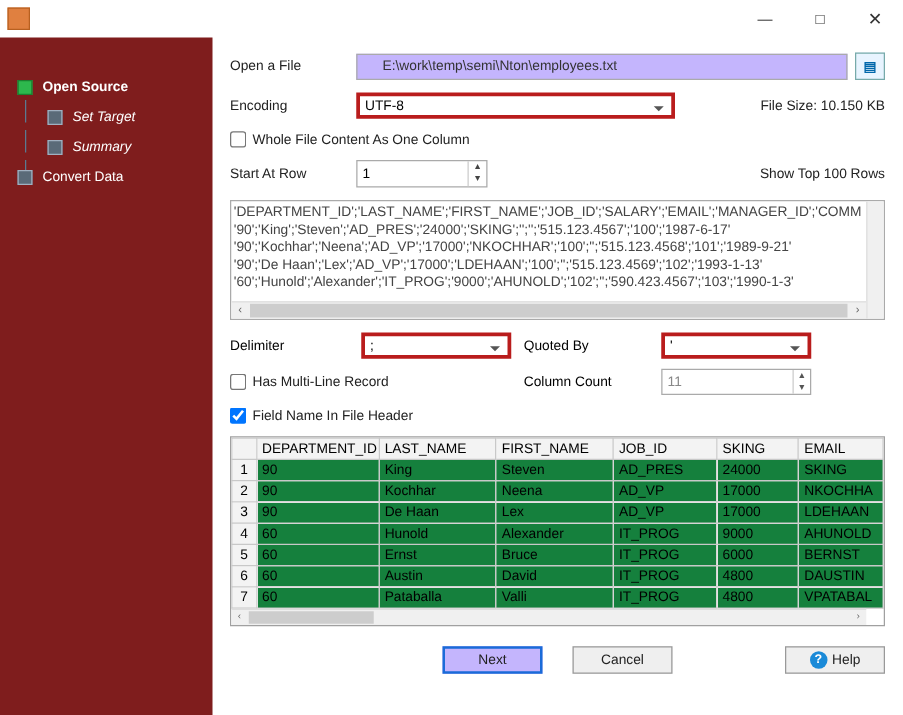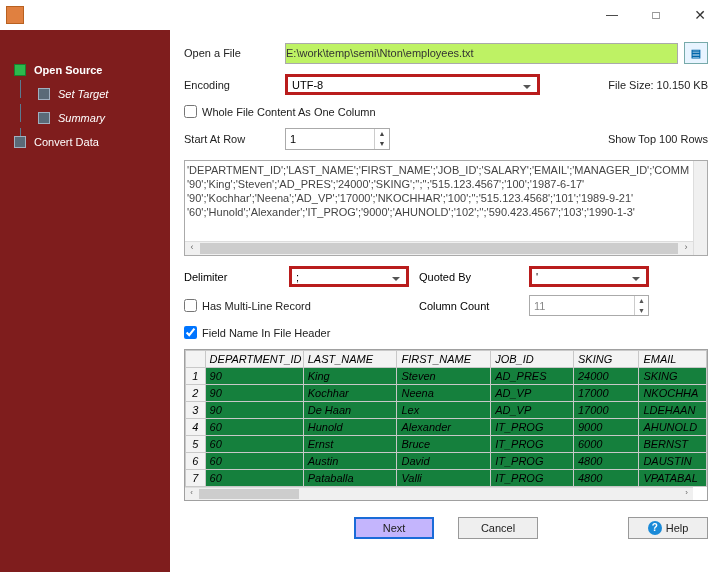--- a/index.html
+++ b/index.html
@@ -15,21 +15,21 @@
 .step { display: flex; align-items: center; padding: 6px 8px 6px 14px; position: relative; font-size: 12px; }
 .step .box { width: 12px; height: 12px; background: #5a6a78; border: 1px solid #a0b0c0; margin-right: 8px; flex-shrink: 0; }
 .step.active { font-weight: bold; }
 .step.active .box { background: #2db84d; border-color: #1a802f; }
 .step .line { position: absolute; left: 20px; top: 22px; width: 1px; height: 18px; background: #5a7a90; }
 .step.sub { padding-left: 38px; font-style: italic; }
 .step.sub .box { margin-right: 8px; }
 .main { flex: 1; padding: 12px 14px 8px 14px; display: flex; flex-direction: column; gap: 10px; min-width: 0; }
 .row { display: flex; align-items: center; gap: 6px; }
 .lbl { width: 95px; color: #222; }
-.field { flex: 1; height: 21px; border: 1px solid #aaa; padding: 1px 0; background: #bef264; color: #333; font-size: 11px; display:flex; align-items:center; white-space:nowrap; overflow:hidden; }
+.field { flex: 1; height: 21px; border: 1px solid #aaa; padding: 1px 20px; background: #c4b5fd; color: #333; font-size: 11px; display:flex; align-items:center; white-space:nowrap; overflow:hidden; }
 .iconbtn { width: 24px; height: 22px; border: 1px solid #7aa; background: #e8f4ff; display: flex; align-items: center; justify-content: center; color:#06a; font-weight:bold; }
 .cb { display: flex; align-items: center; gap: 5px; color:#222; }
 .cb input { width: 13px; height: 13px; }
 .spin { width: 105px; height: 22px; border: 1px solid #aaa; display: flex; align-items:center; }
 .spin span { flex:1; padding-left:4px; }
 .spin .arrows { width: 15px; display:flex; flex-direction:column; border-left:1px solid #ccc; }
 .spin .a { height:10px; font-size:7px; text-align:center; line-height:9px; color:#444; }
 .preview { border: 1px solid #aaa; background: #fff; height: 96px; overflow: hidden; position:relative; }
 .preview .content { padding: 2px 2px 14px 2px; font-size: 11px; color: #444; line-height: 14px; white-space: nowrap; overflow:hidden; }
 .preview .hscroll { position:absolute; left:0; right:14px; bottom:0; height:14px; background:#f0f0f0; border-top:1px solid #ddd; display:flex; }
@@ -37,21 +37,21 @@
 .hscroll .l,.hscroll .r { width:14px; text-align:center; font-size:9px; color:#666; }
 .hscroll .thumb { flex:1; background:#cdcdcd; margin:1px; }
 .grid2 { display: grid; grid-template-columns: 95px 120px 100px 120px; gap: 8px 10px; align-items:center; }
 .sel { height: 21px; border: 3px solid #b91c1c; padding: 0 18px 0 4px; background:#fff; display:flex; align-items:center; position:relative; }
 .sel::after { content:''; position:absolute; right:6px; top:8px; border:4px solid transparent; border-top-color:#555; }
 .spin2 { height:21px; border:1px solid #aaa; display:flex; background:#fff; }
 .spin2 span { flex:1; padding-left:4px; color:#888; display:flex; align-items:center; }
 .spin2 .ar { width:14px; border-left:1px solid #ccc; display:flex; flex-direction:column; }
 .spin2 .ar div { flex:1; font-size:7px; text-align:center; color:#555; line-height:9px; }
 .tblwrap { border:1px solid #a0a0a0; height:152px; overflow:hidden; position:relative; }
-table { border-collapse: collapse; width: 100%; table-layout: fixed; font-style: italic; }
+table { border-collapse: collapse; width: 100%; table-layout: fixed; }
 th, td { border: 1px solid #c8c8c8; padding: 1px 4px; font-size: 11px; text-align:left; height:17px; overflow:hidden; white-space:nowrap; background:#15803d; }
 th { background: #f3f3f3; font-weight: normal; }
 th.rn, td.rn { width: 18px; text-align:center; background:#f3f3f3; }
 .c0 { width:90px; } .c1 { width:86px; } .c2 { width:86px; } .c3 { width:76px; } .c4 { width:60px; } .c5 { width:62px; }
 .tblwrap .hs { position:absolute; left:0; right:14px; bottom:0; height:13px; background:#f0f0f0; border-top:1px solid #ddd; display:flex; }
 .tblwrap .hs .lb,.tblwrap .hs .rb { width:13px; text-align:center; font-size:8px; color:#666; }
 .tblwrap .hs .t { width:100px; background:#cdcdcd; margin:1px; }
 .tblwrap .hs .sp { flex:1; }
 .footer { display:flex; justify-content:center; gap:24px; padding-top:6px; align-items:center; position:relative; }
 .btn { width:80px; height:22px; border:1px solid #999; background:#efefef; display:flex; align-items:center; justify-content:center; color:#222; }
@@ -130,20 +130,21 @@
           </div>
       </div>
       <div class="showtop">Show Top 100 Rows</div>
     </div>
 
     <div class="preview">
       <div class="content" id="preview-lines">
           <div>'DEPARTMENT_ID';'LAST_NAME';'FIRST_NAME';'JOB_ID';'SALARY';'EMAIL';'MANAGER_ID';'COMM</div>
           <div>'90';'King';'Steven';'AD_PRES';'24000';'SKING';'';'';'515.123.4567';'100';'1987-6-17'</div>
           <div>'90';'Kochhar';'Neena';'AD_VP';'17000';'NKOCHHAR';'100';'';'515.123.4568';'101';'1989-9-21'</div>
+          <div>'90';'De Haan';'Lex';'AD_VP';'17000';'LDEHAAN';'100';'';'515.123.4569';'102';'1993-1-13'</div>
           <div>'60';'Hunold';'Alexander';'IT_PROG';'9000';'AHUNOLD';'102';'';'590.423.4567';'103';'1990-1-3'</div>
         </div>
       <div class="vscroll"></div>
       <div class="hscroll">
           <div class="l">‹</div>
           <div class="thumb"></div>
           <div class="r">›</div>
         </div>
     </div>
 

